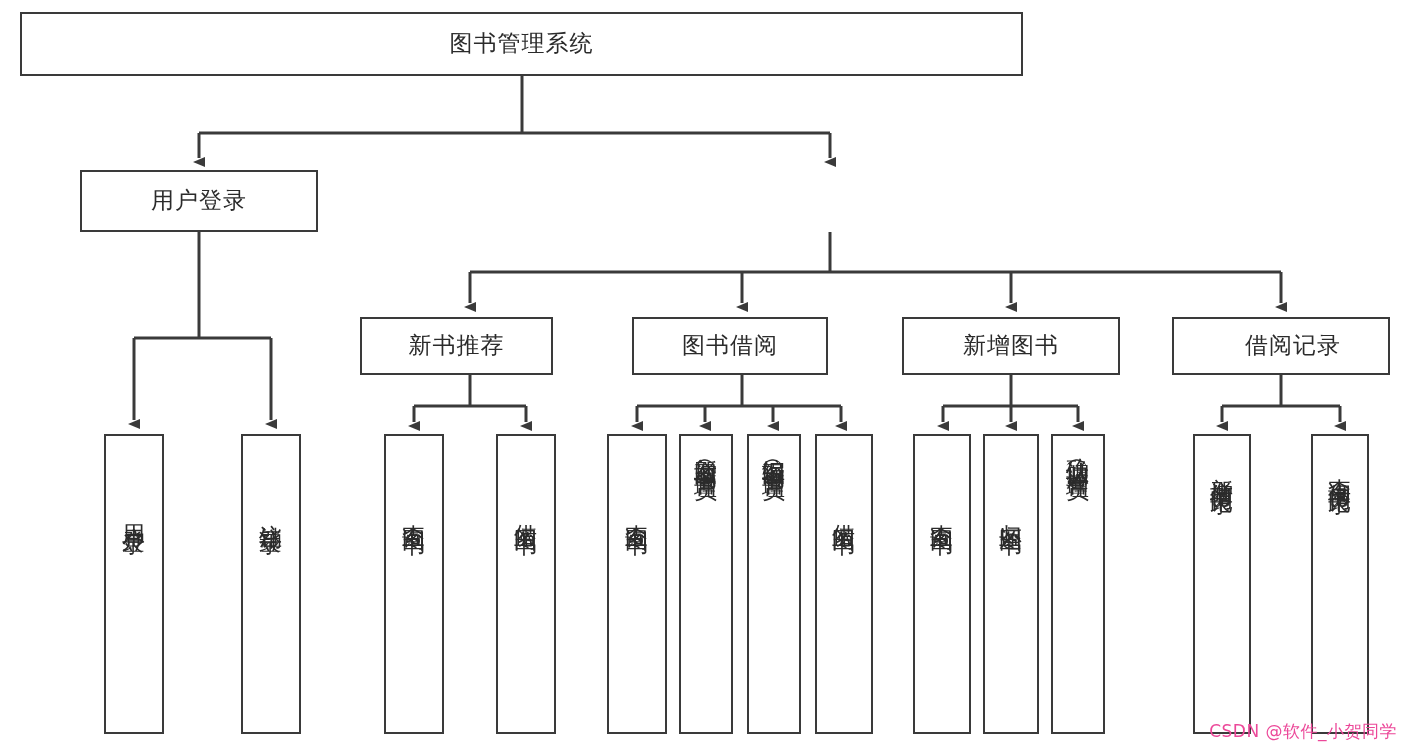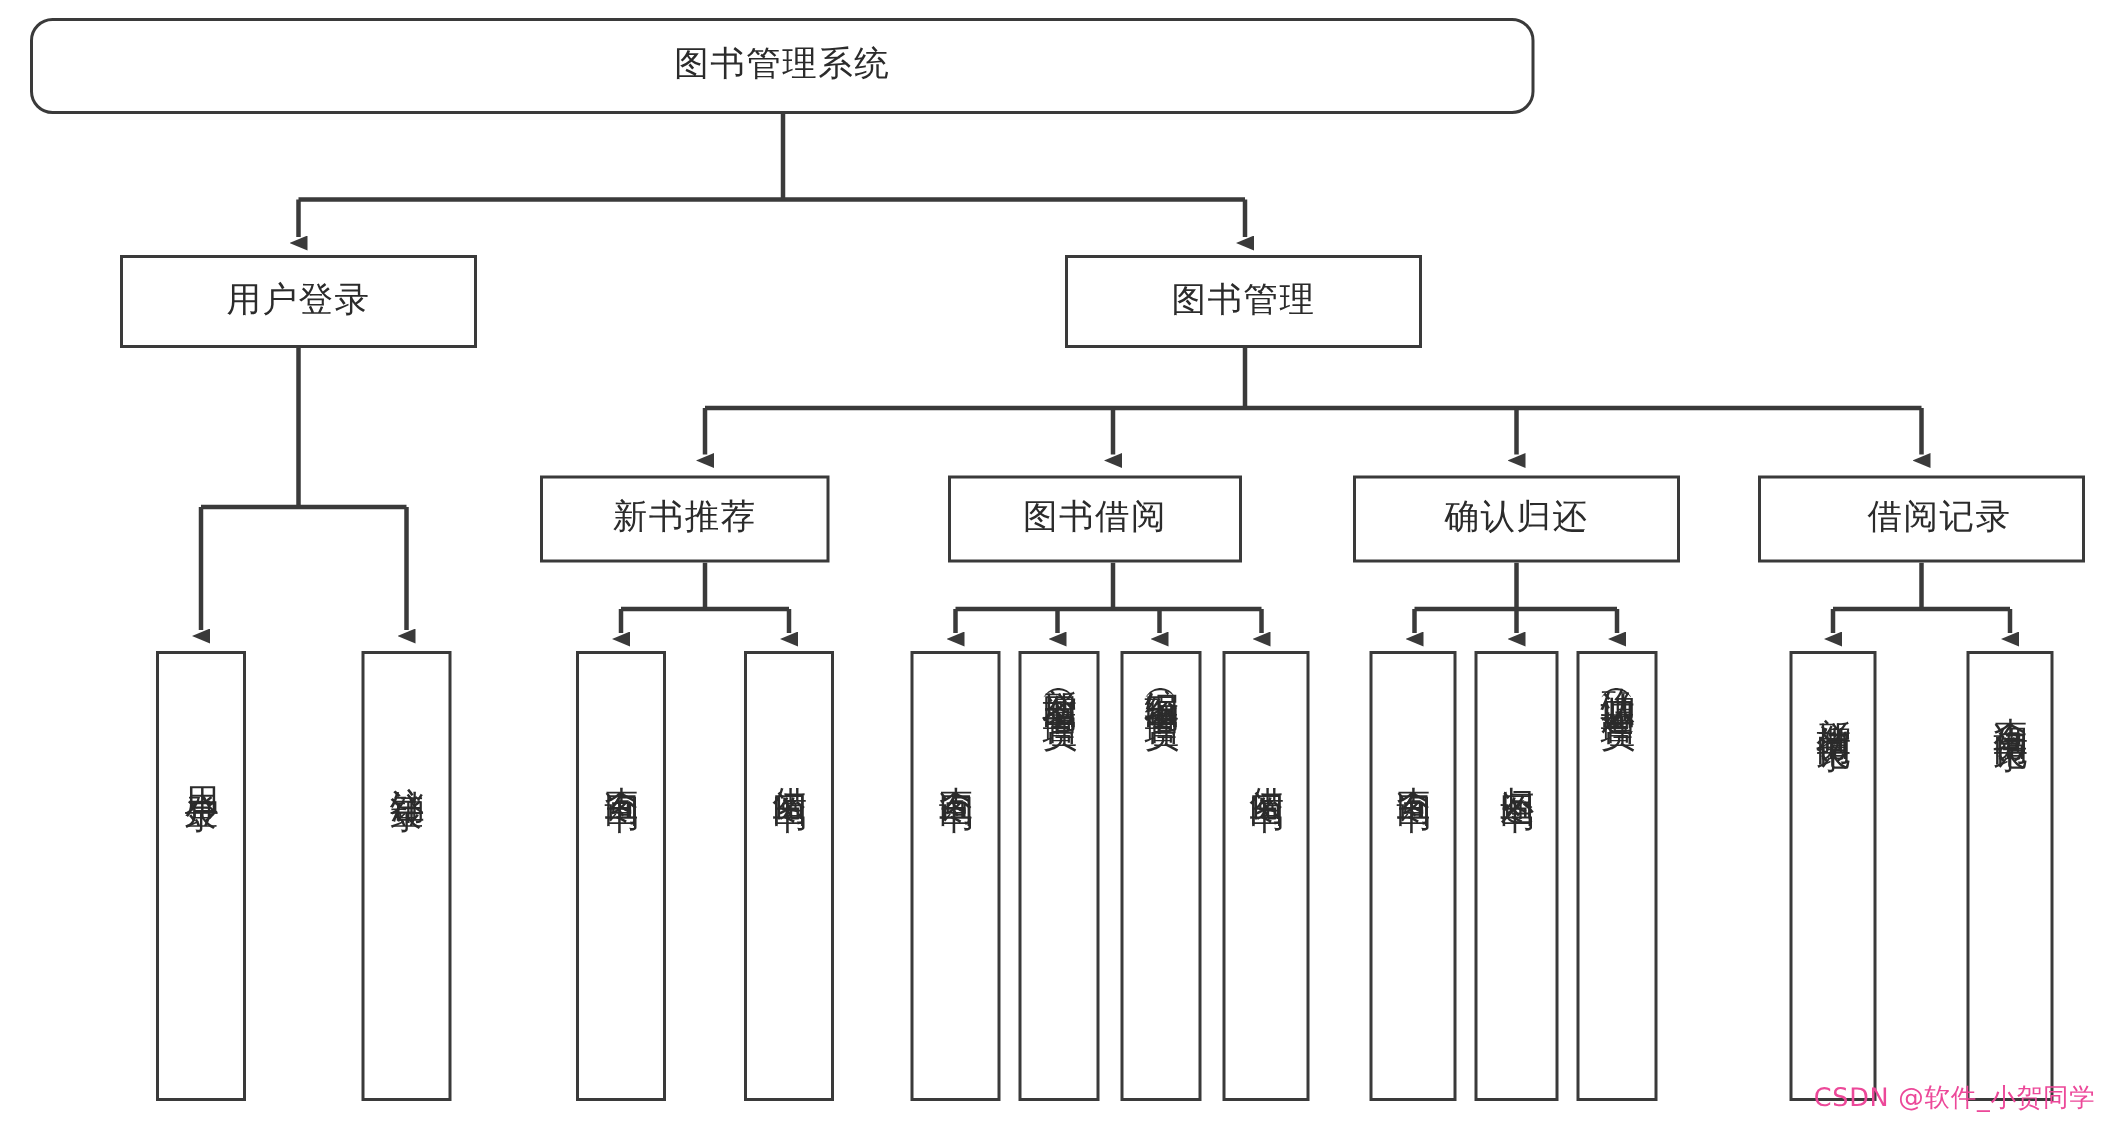--- a/index.html
+++ b/index.html
@@ -36,21 +36,20 @@
     justify-content: center;
     color: #2b2b2b;
   }
   .node.horiz {
     font-size: 23px;
     letter-spacing: 1px;
     line-height: 1.2;
   }
   .node.root {
     font-size: 23px;
-    border-radius: 15px;
   }
   .node.leaf {
     align-items: flex-start;
     justify-content: center;
     padding-top: 6px;
   }
   .vtext {
     writing-mode: vertical-rl;
     text-orientation: upright;
     font-size: 23px;
@@ -125,34 +124,31 @@
   </svg>
 
   <div class="node horiz root" style="left:20px; top:12px; width:1003px; height:64px;">
     <span>图书管理系统</span>
   </div>
 
   <div class="node horiz" style="left:80px; top:170px; width:238px; height:62px;">
     <span>用户登录</span>
   </div>
 
-  <div class="node horiz" style="left:710px; top:170px; width:238px; height:62px;">
-    <span>图书管理</span>
-  </div>
 
   <div class="node horiz" style="left:360px; top:317px; width:193px; height:58px;">
     <span>新书推荐</span>
   </div>
 
   <div class="node horiz" style="left:632px; top:317px; width:196px; height:58px;">
     <span>图书借阅</span>
   </div>
 
   <div class="node horiz" style="left:902px; top:317px; width:218px; height:58px;">
-    <span>确认归还</span>
+    <span>新增图书</span>
   </div>
 
   <div class="node horiz" style="left:1172px; top:317px; width:218px; height:58px;padding-left:24px;">
     <span>借阅记录</span>
   </div>
 
   <div class="node leaf" style="left:104px; top:434px; width:60px; height:300px; padding-top:70px;">
     <span class="vtext">用户登录</span>
   </div>
 

